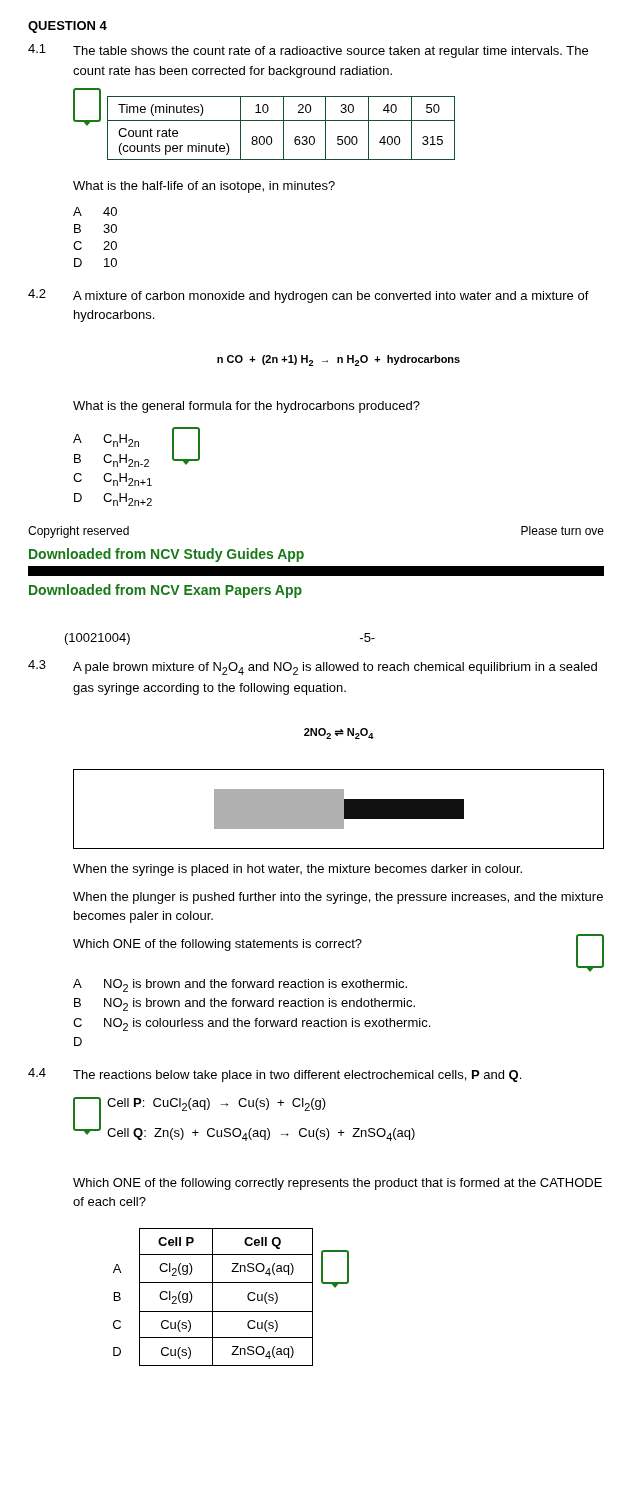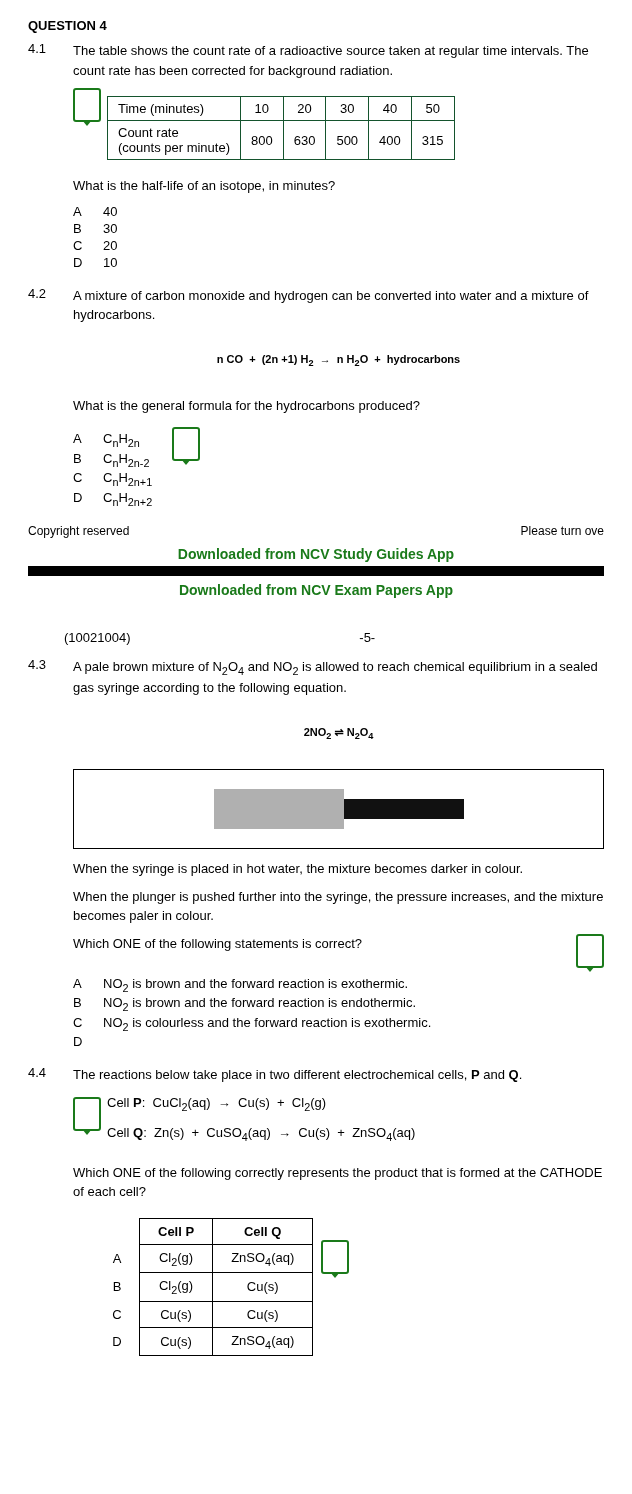--- a/index.html
+++ b/index.html
@@ -73,21 +73,21 @@
       font-size: 11px;
       font-weight: bold;
     }
     .copyright-bar {
       display: flex;
       justify-content: space-between;
       margin: 10px 0 4px 0;
       font-size: 12px;
     }
     .downloaded-bar {
-      text-align: center;
+      text-align: left;
       padding: 4px 0;
     }
     .downloaded-bar .green-text {
       color: #1a7a1a;
       font-weight: bold;
       font-size: 14px;
     }
     .black-bar {
       background: #000;
       height: 10px;
@@ -348,21 +348,21 @@
         </div>
         <div>
           <div class="q-text" style="margin-bottom:8px;">
             Cell <b>P</b>:&nbsp; CuCl<sub>2</sub>(aq) &nbsp;→&nbsp; Cu(s) &nbsp;+&nbsp; Cl<sub>2</sub>(g)
           </div>
           <div class="q-text">
             Cell <b>Q</b>:&nbsp; Zn(s) &nbsp;+&nbsp; CuSO<sub>4</sub>(aq) &nbsp;→&nbsp; Cu(s) &nbsp;+&nbsp; ZnSO<sub>4</sub>(aq)
           </div>
         </div>
       </div>
-      <div class="q-text" style="margin-top:10px;">Which ONE of the following correctly represents the product that is formed at the CATHODE of each cell?</div>
+      <div class="q-text" style="margin-top:20px;">Which ONE of the following correctly represents the product that is formed at the CATHODE of each cell?</div>
 
       <div style="display:flex; align-items:flex-start; gap:8px;">
         <table class="answer-table">
           <thead>
             <tr>
               <th style="border:none; background:none;"></th>
               <th>Cell P</th>
               <th>Cell Q</th>
             </tr>
           </thead>

